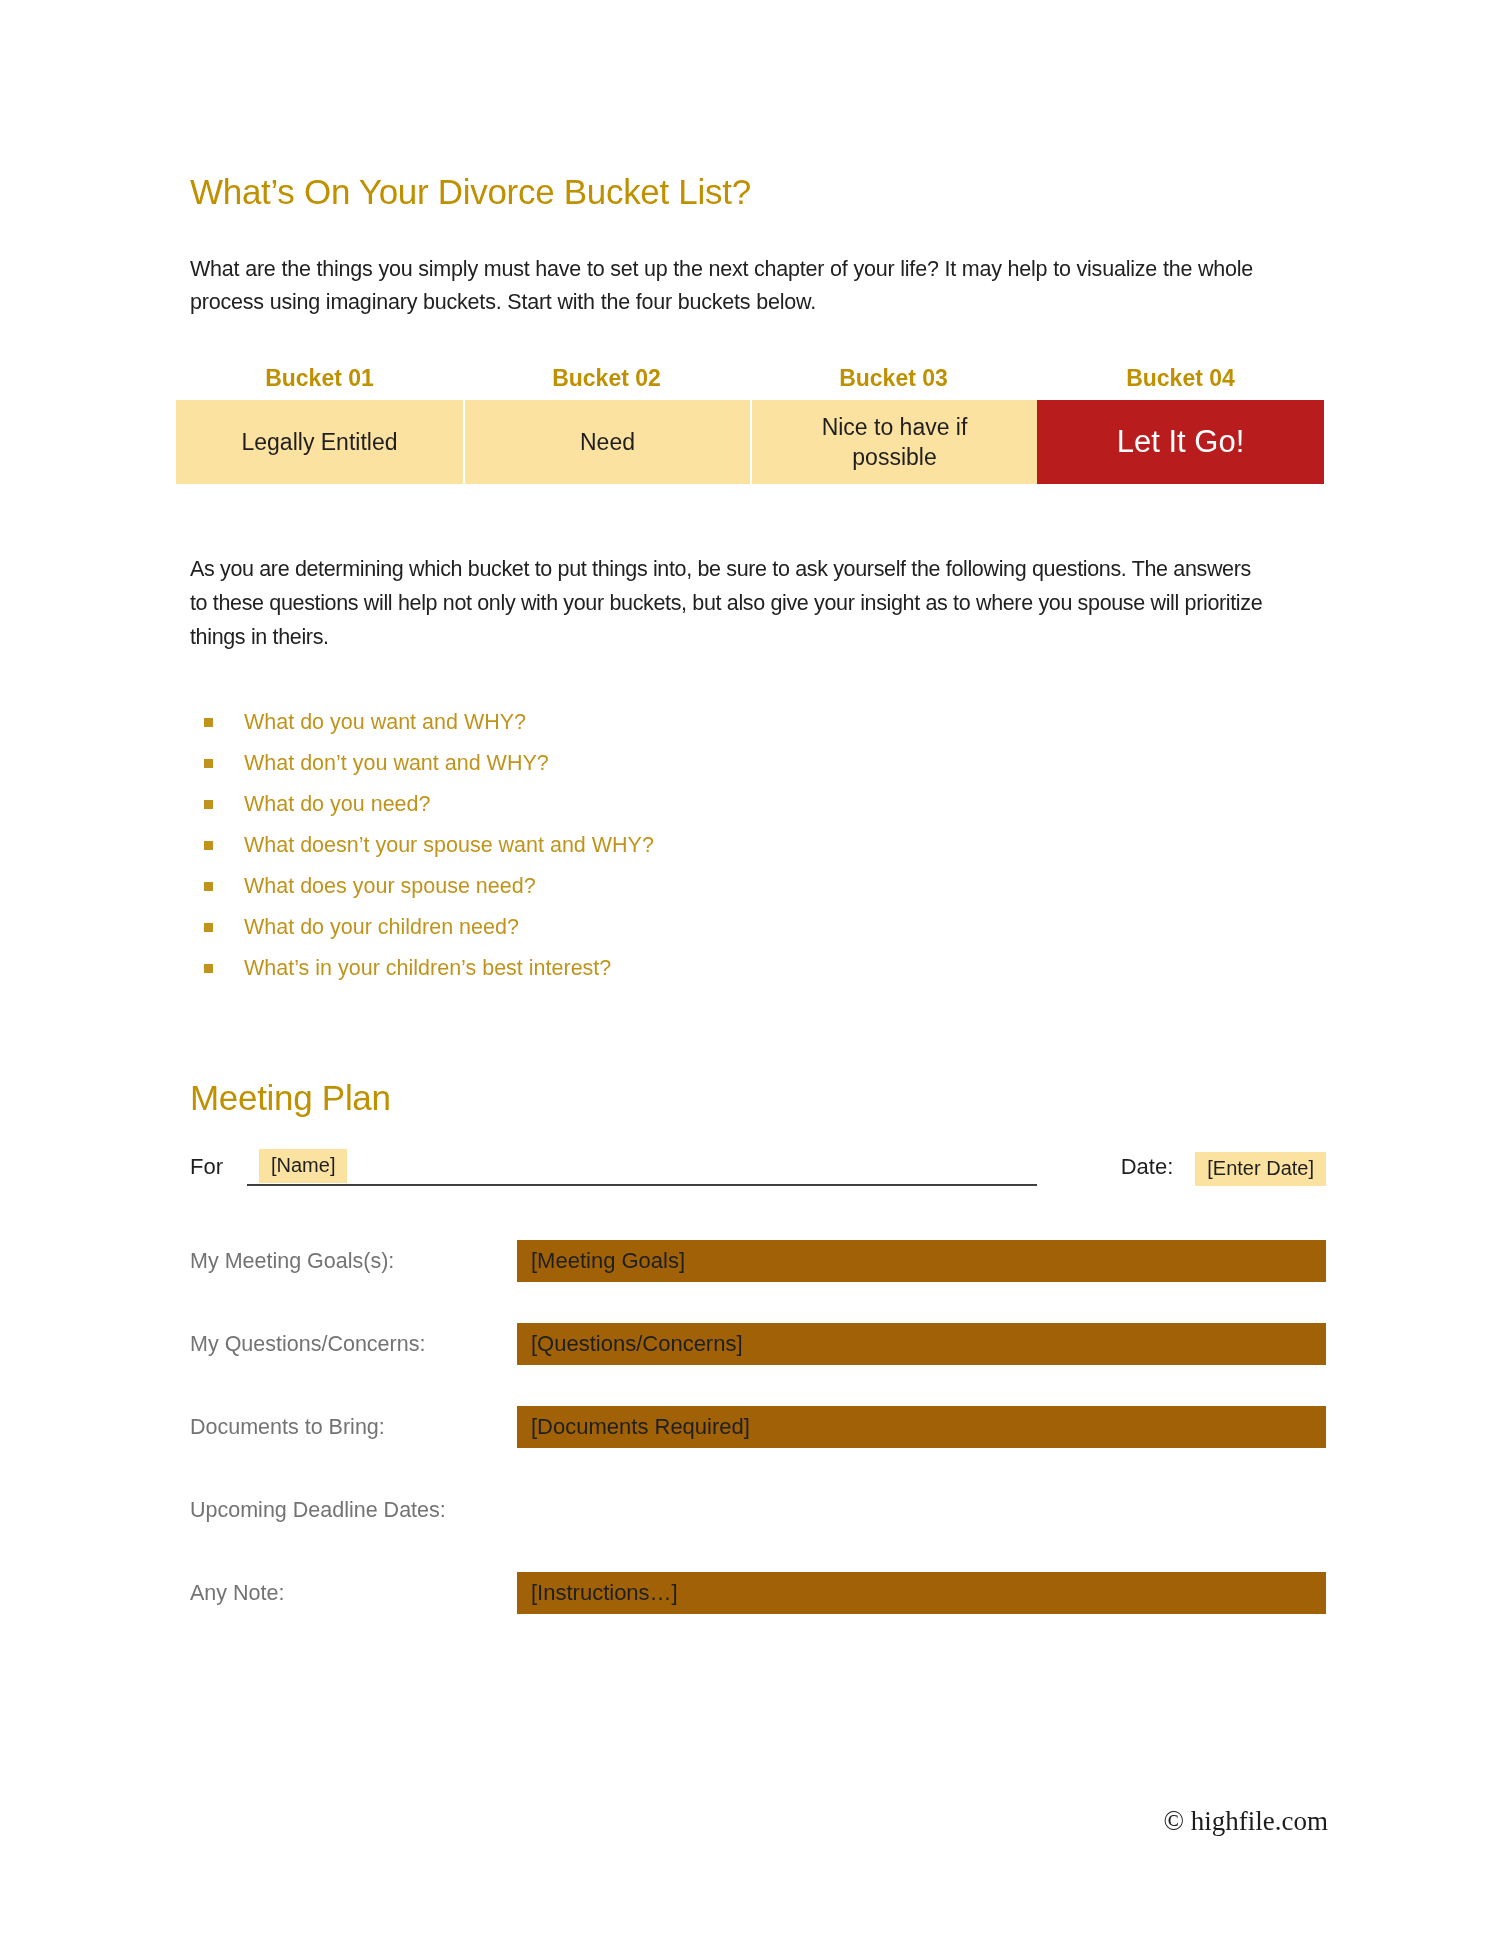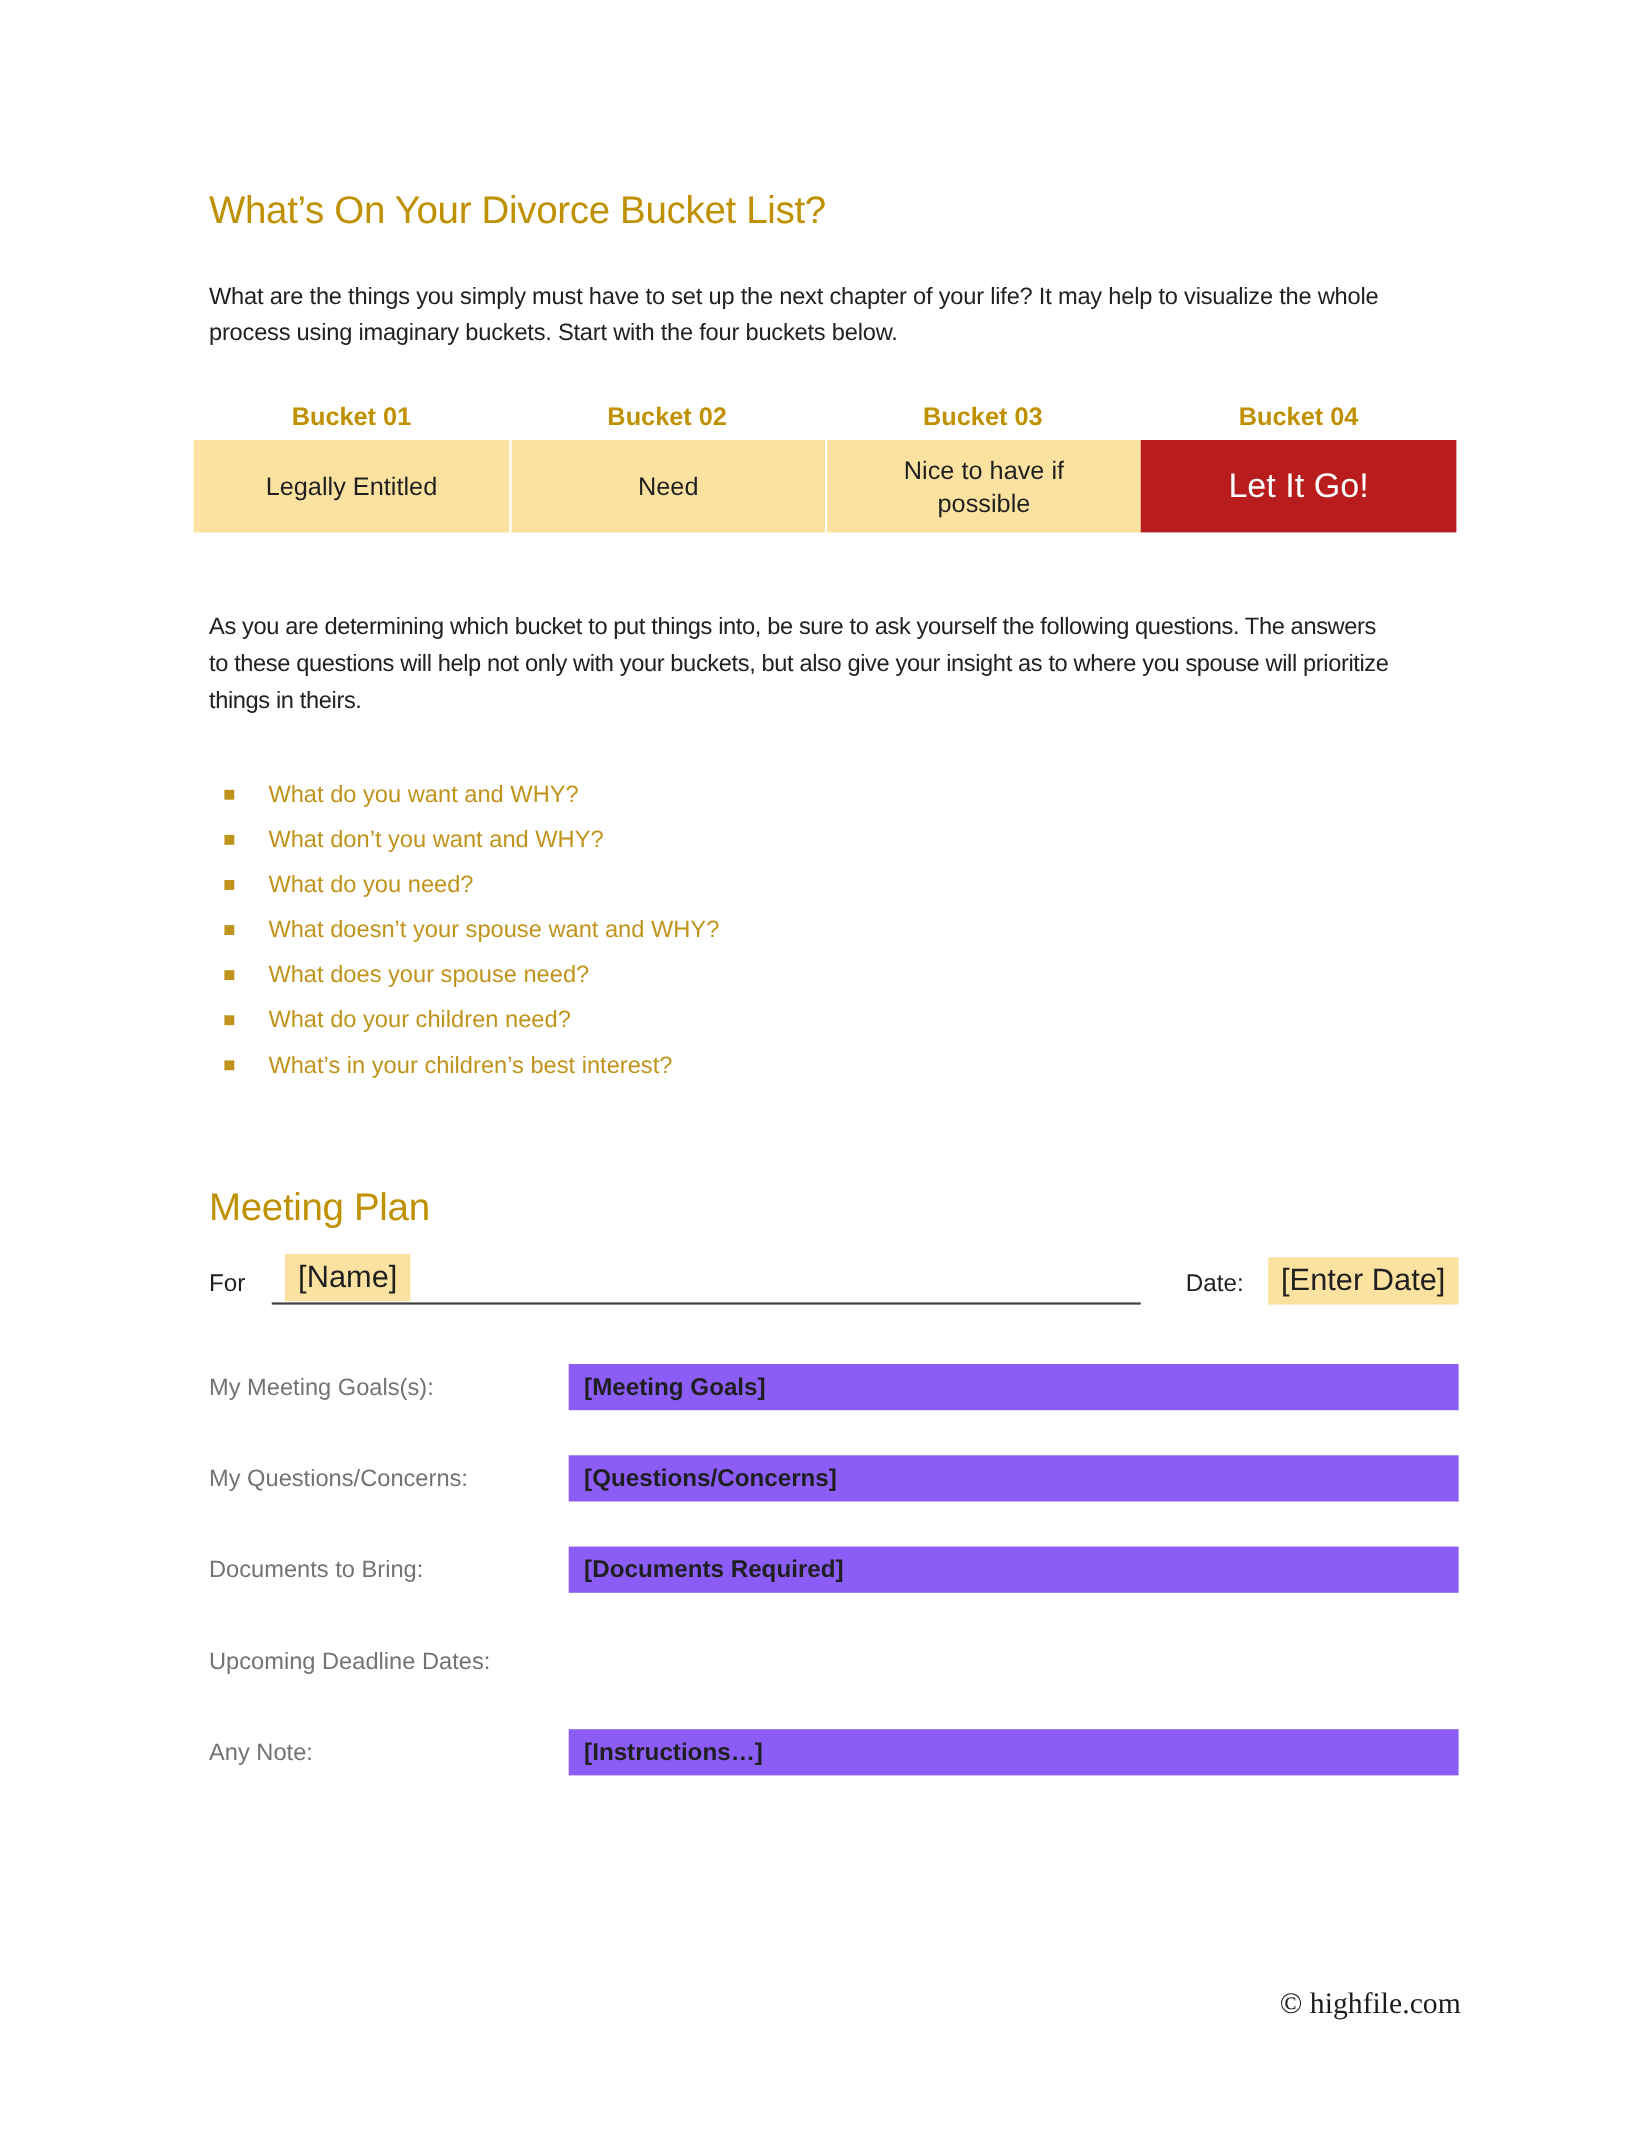--- a/index.html
+++ b/index.html
@@ -129,21 +129,21 @@
     margin-left: 24px;
     width: 790px;
     border-bottom: 2px solid #404040;
     display: flex;
     align-items: flex-end;
   }
   .chip {
     background: #FCE2A0;
     color: #1f1f1f;
     padding: 5px 12px 6px 12px;
-    font-size: 28px;
+    font-size: 20px;
     white-space: nowrap;
   }
   .name-chip { margin-left: 12px; margin-bottom: 1px; }
   .date-group {
     margin-left: auto;
     display: flex;
     align-items: flex-end;
   }
   .date-label { padding-bottom: 6px; margin-right: 22px; color: #1f1f1f; }
   .form-row {
@@ -156,27 +156,26 @@
   }
   .form-row .row-label {
     width: 327px;
     flex: 0 0 327px;
     color: #737373;
     font-size: 21.5px;
   }
   .form-row .row-bar {
     flex: 1;
     height: 42px;
-    background: #8b5cf6;
+    background: #a16207;
     display: flex;
     align-items: center;
     padding-left: 14px;
     font-size: 22px;
     color: #1f1f1f;
-    font-weight: bold;
   }
   .row-goals     { top: 1240px; }
   .row-questions { top: 1323px; }
   .row-documents { top: 1406px; }
   .row-deadlines { top: 1489px; gap: 44px; }
   .row-note      { top: 1572px; }
   .footer {
     position: absolute;
     right: 172px;
     top: 1806px;

